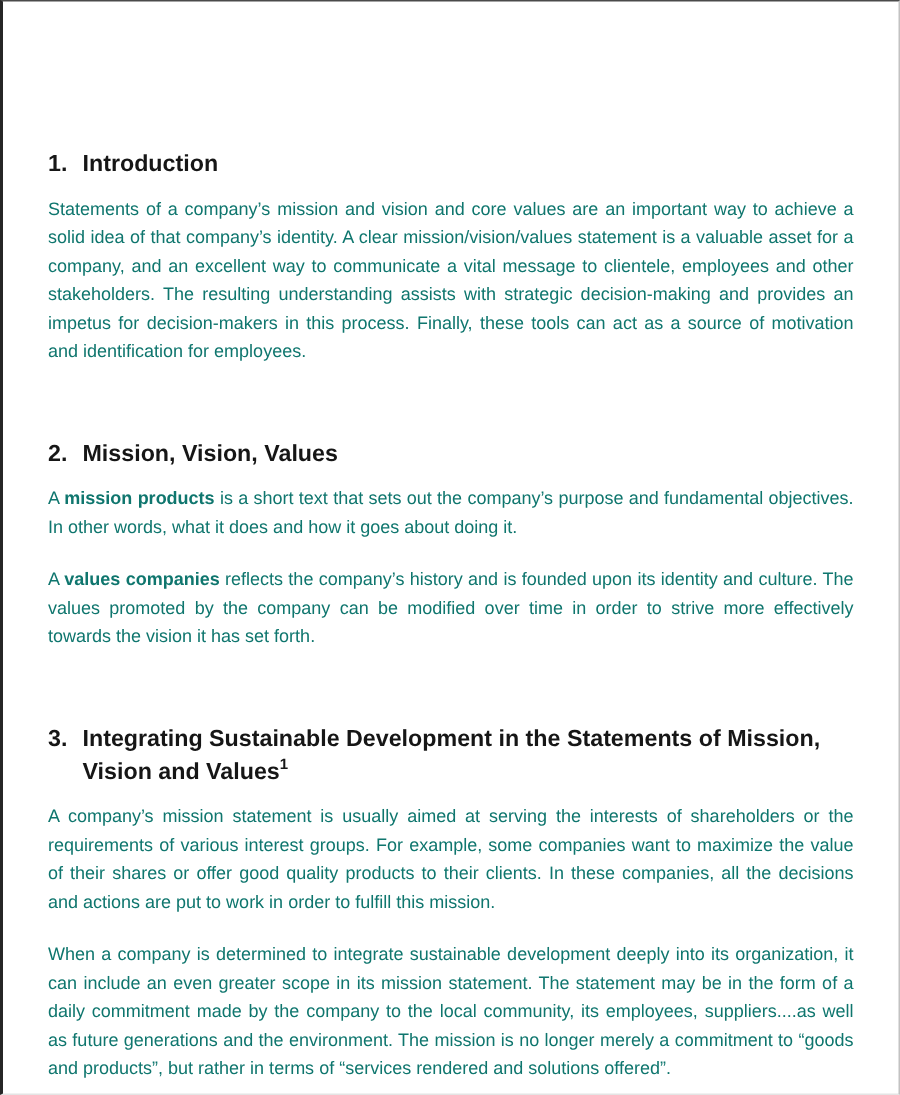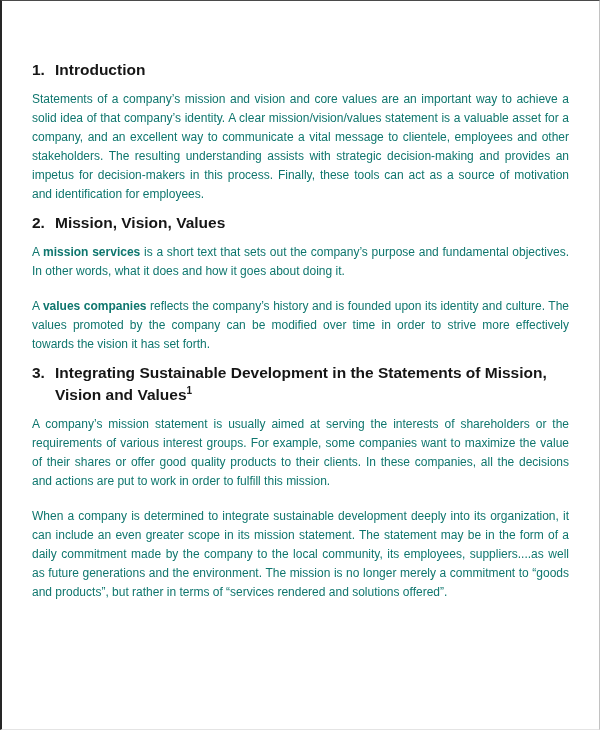--- a/index.html
+++ b/index.html
@@ -30,21 +30,21 @@
     font-weight: bold;
     font-size: 15.5px;
     line-height: 22px;
     margin: 0 0 9px 0;
     color: #161616;
   }
   .h-num {
     flex: none;
     width: 23px;
   }
-  .h-text { flex: 1; }
+  .h-text { flex: 1; margin-top: 40px; }
   .h-text sup {
     font-size: 10px;
     line-height: 0;
     vertical-align: super;
   }
   .para {
     font-size: 12px;
     line-height: 19px;
     text-align: justify;
     margin: 0 0 16px 0;
@@ -64,21 +64,21 @@
       <span class="h-text">Introduction</span>
     </div>
     <p class="para"><span>Statements of a company’s mission and vision and core values are an important way to achieve a solid idea of that company’s identity. A clear mission/vision/values statement is a valuable asset for a company, and an excellent way to communicate a vital message to clientele, employees and other stakeholders. The resulting understanding assists with strategic decision-making and provides an impetus for decision-makers in this process. Finally, these tools can act as a source of motivation and identification for employees.</span></p>
   </div>
 
   <div class="section">
     <div class="section-heading">
       <span class="h-num">2.</span>
       <span class="h-text">Mission, Vision, Values</span>
     </div>
-    <p class="para"><span>A </span><span class="b">mission services</span><span> is a short text that sets out the company’s purpose and fundamental objectives. In other words, what it does and how it goes about doing it.</span></p>
+    <p class="para"><span>A </span><span class="b">mission products</span><span> is a short text that sets out the company’s purpose and fundamental objectives. In other words, what it does and how it goes about doing it.</span></p>
     <p class="para"><span>A </span><span class="b">values companies</span><span> reflects the company’s history and is founded upon its identity and culture. The values promoted by the company can be modified over time in order to strive more effectively towards the vision it has set forth.</span></p>
   </div>
 
   <div class="section">
     <div class="section-heading">
       <span class="h-num">3.</span>
       <span class="h-text"><span>Integrating Sustainable Development in the Statements of Mission, Vision and Values</span><sup>1</sup></span>
     </div>
     <p class="para"><span>A company’s mission statement is usually aimed at serving the interests of shareholders or the requirements of various interest groups. For example, some companies want to maximize the value of their shares or offer good quality products to their clients. In these companies, all the decisions and actions are put to work in order to fulfill this mission.</span></p>
     <p class="para mb0"><span>When a company is determined to integrate sustainable development deeply into its organization, it can include an even greater scope in its mission statement. The statement may be in the form of a daily commitment made by the company to the local community, its employees, suppliers....as well as future generations and the environment. The mission is no longer merely a commitment to “goods and products”, but rather in terms of “services rendered and solutions offered”.</span></p>

